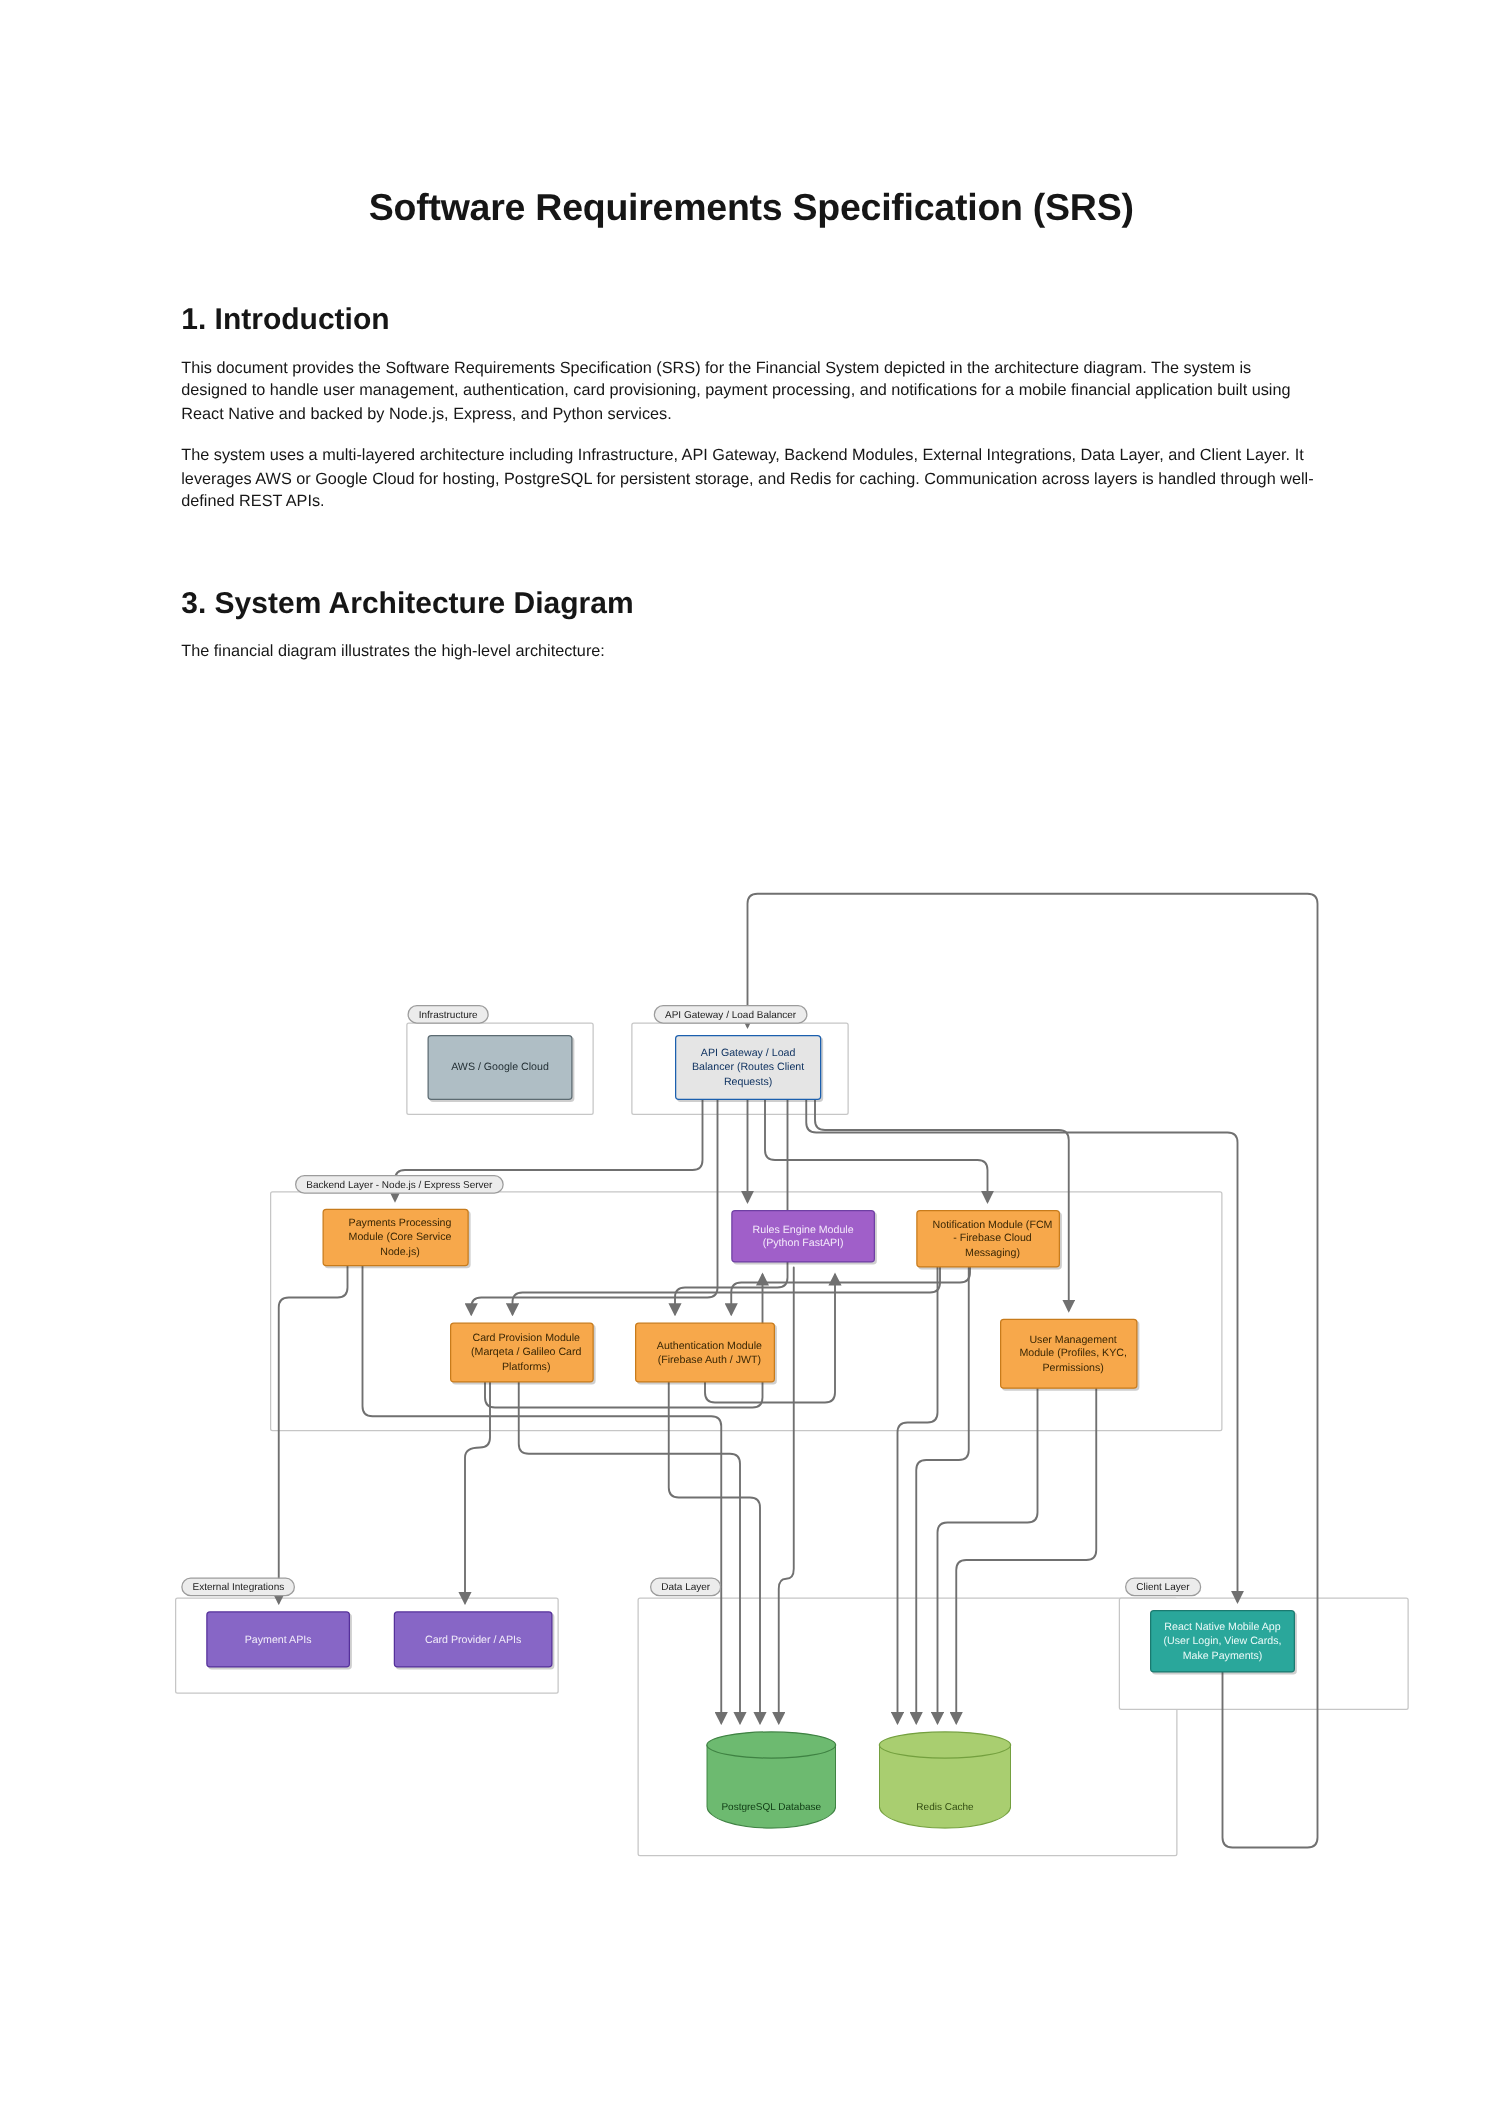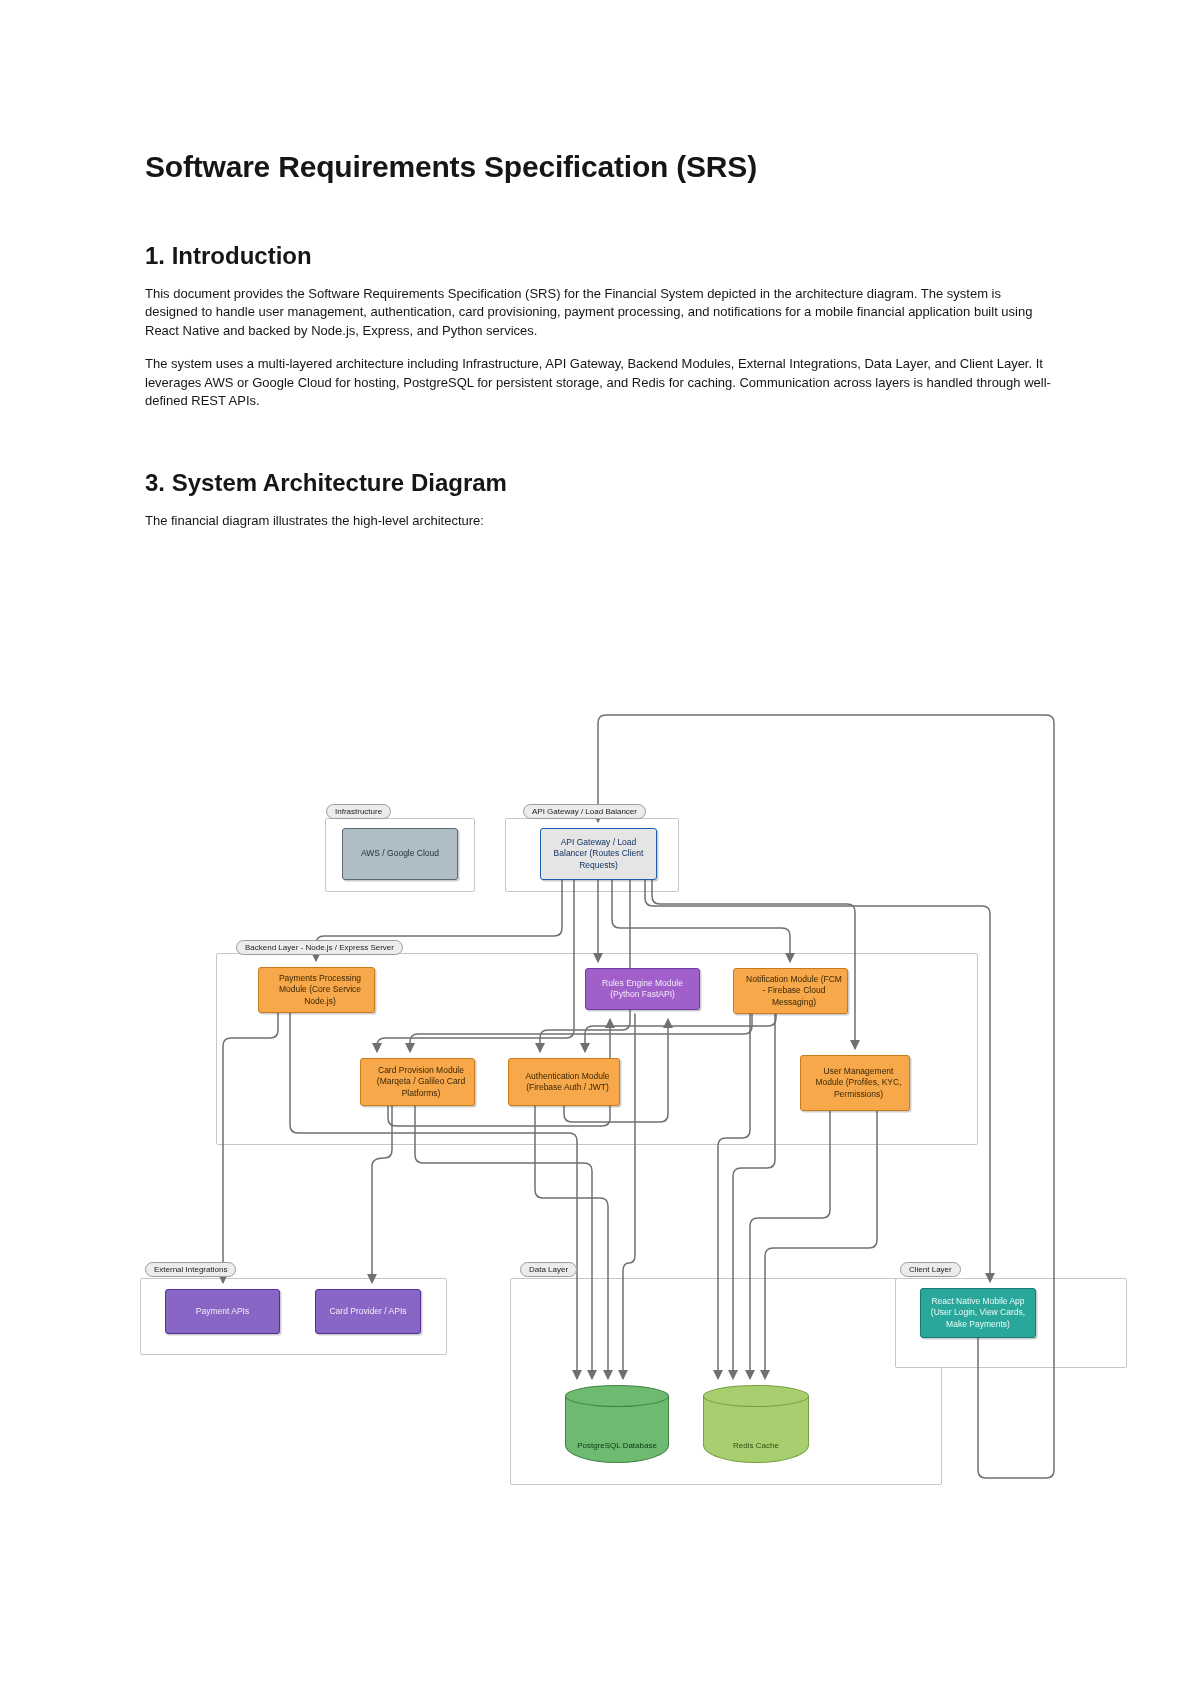--- a/index.html
+++ b/index.html
@@ -1,21 +1,21 @@
 <!DOCTYPE html>
 <html><head>
 <meta charset="utf-8">
 <style>
   html,body { margin:0; padding:0; }
   body {
     width:1200px; height:1696px; background:#ffffff; position:relative;
     font-family:"Liberation Sans", sans-serif; color:#161616; overflow:hidden;
   }
   .doc { position:absolute; left:145px; top:0; width:912px; }
-  .doc-title { margin:150px 0 0; font-size:30px; font-weight:bold; text-align:left; letter-spacing:-0.2px; }
+  .doc-title { margin:150px 0 0; font-size:30px; font-weight:bold; text-align:center; letter-spacing:-0.2px; }
   .sec-heading { font-size:24px; font-weight:bold; margin:58px 0 0; }
   .sec-body { font-size:13px; line-height:1.42; margin:15px 0 0; }
 
   
   .diagram { position:absolute; left:140px; top:700px; width:995px; height:800px; }
   .grp { position:absolute; background:#ffffff; border:1px solid #c6c6c6; border-radius:2px; z-index:1; }
   .edges { position:absolute; left:0; top:0; z-index:2; pointer-events:none; }
   .pill {
     position:absolute; z-index:4; background:#ececec; border:1px solid #9c9c9c;
     border-radius:8px; padding:2px 8px; font-size:8px; color:#222; white-space:nowrap;
@@ -115,21 +115,21 @@
 
   <div class="node n-gray" style="left:202px; top:128px; width:116px; height:52px;">AWS / Google Cloud</div>
   <div class="node n-blue" style="left:400px; top:128px; width:117px; height:52px;">API Gateway / Load Balancer (Routes Client Requests)</div>
   <div class="node n-orange" style="left:118px; top:267px; width:117px; height:46px;">Payments Processing Module (Core Service Node.js)</div>
   <div class="node n-purple" style="left:445px; top:268px; width:115px; height:42px;">Rules Engine Module (Python FastAPI)</div>
   <div class="node n-orange" style="left:593px; top:268px; width:115px; height:46px;">Notification Module (FCM - Firebase Cloud Messaging)</div>
   <div class="node n-orange" style="left:220px; top:358px; width:115px; height:48px;">Card Provision Module (Marqeta / Galileo Card Platforms)</div>
   <div class="node n-orange" style="left:368px; top:358px; width:112px; height:48px;">Authentication Module (Firebase Auth / JWT)</div>
   <div class="node n-orange" style="left:660px; top:355px; width:110px; height:56px;">User Management Module (Profiles, KYC, Permissions)</div>
   <div class="node n-violet" style="left:25px;  top:589px; width:115px; height:45px;">Payment APIs</div>
-  <div class="node n-violet" style="left:175px; top:589px; width:106px; height:45px;">Card Provider / APIs</div>
+  <div class="node n-violet" style="left:175px; top:589px; width:127px; height:45px;">Card Provider / APIs</div>
   <div class="node n-teal" style="left:780px; top:588px; width:116px; height:50px;">React Native Mobile App (User Login, View Cards, Make Payments)</div>
 
   <div class="cyl cyl-green" style="left:425px; top:685px; width:104px; height:78px;">
     <div class="cyl-body"></div>
     <div class="cyl-lid"></div>
     <div class="cyl-label">PostgreSQL Database</div>
   </div>
   <div class="cyl cyl-lgreen" style="left:563px; top:685px; width:106px; height:78px;">
     <div class="cyl-body"></div>
     <div class="cyl-lid"></div>

